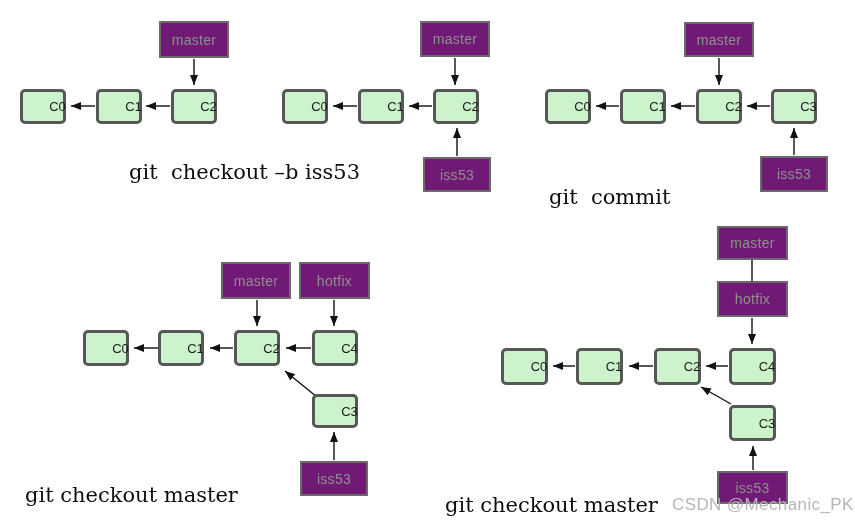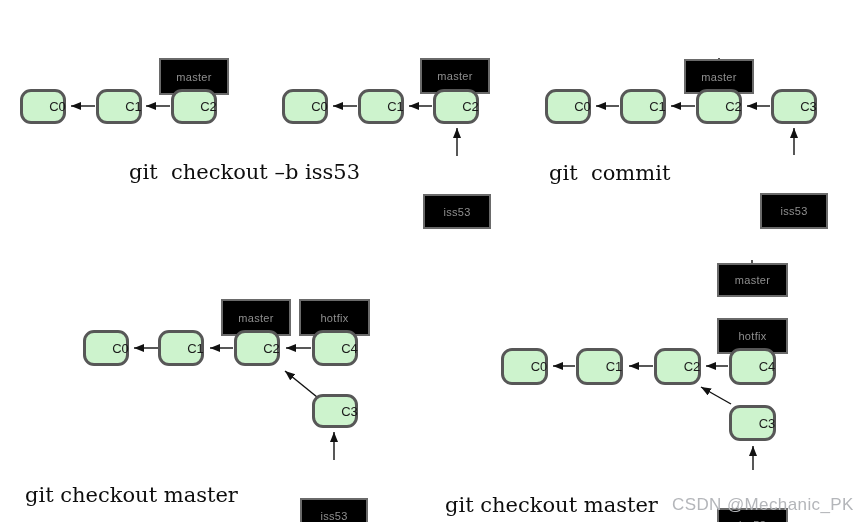--- a/index.html
+++ b/index.html
@@ -13,36 +13,35 @@
   }
   .arrows {
     position: absolute;
     left: 0; top: 0;
     width: 855px; height: 522px;
     pointer-events: none;
   }
   .branch-box {
     position: absolute;
     box-sizing: border-box;
-    background: #000000;
+    background: #701a75;
     border: 2px solid #6a6a6a;
     color: #8f8f8f;
-    font-size: 11px;
+    font-size: 14px;
     letter-spacing: 0.3px;
     display: flex;
     align-items: center;
     justify-content: center;
-    margin-top: 37px;
   }
   .commit {
     position: absolute;
     box-sizing: border-box;
     background: #cdf3cd;
     border: 3px solid #575757;
-    border-radius: 11px;
+    border-radius: 5px;
     color: #1b1b1b;
     font-size: 13px;
     display: flex;
     align-items: center;
     justify-content: center;
     padding-left: 29px;
   }
   .caption {
     position: absolute;
     font-family: "DejaVu Serif", "Liberation Serif", serif;
@@ -122,21 +121,21 @@
     <div class="branch-box" style="left:423px; top:157px; width:68px; height:35px;">iss53</div>
   </div>
 
   <div>
     <div class="branch-box" style="left:684px; top:22px; width:70px; height:35px;">master</div>
     <div class="commit" style="left:545px; top:89px; width:46px; height:35px;">C0</div>
     <div class="commit" style="left:620px; top:89px; width:46px; height:35px;">C1</div>
     <div class="commit" style="left:696px; top:89px; width:46px; height:35px;">C2</div>
     <div class="commit" style="left:771px; top:89px; width:46px; height:35px;">C3</div>
     <div class="branch-box" style="left:760px; top:156px; width:68px; height:36px;">iss53</div>
-    <div class="caption" style="left:549px; top:160px;">git  commit</div>
+    <div class="caption" style="left:549px; top:184px;">git  commit</div>
   </div>
 
   <div>
     <div class="branch-box" style="left:221px; top:262px; width:70px; height:37px;">master</div>
     <div class="branch-box" style="left:299px; top:262px; width:71px; height:37px;">hotfix</div>
     <div class="commit" style="left:83px;  top:330px; width:46px; height:36px;">C0</div>
     <div class="commit" style="left:158px; top:330px; width:46px; height:36px;">C1</div>
     <div class="commit" style="left:234px; top:330px; width:46px; height:36px;">C2</div>
     <div class="commit" style="left:312px; top:330px; width:46px; height:36px;">C4</div>
     <div class="commit" style="left:312px; top:394px; width:46px; height:34px;">C3</div>

